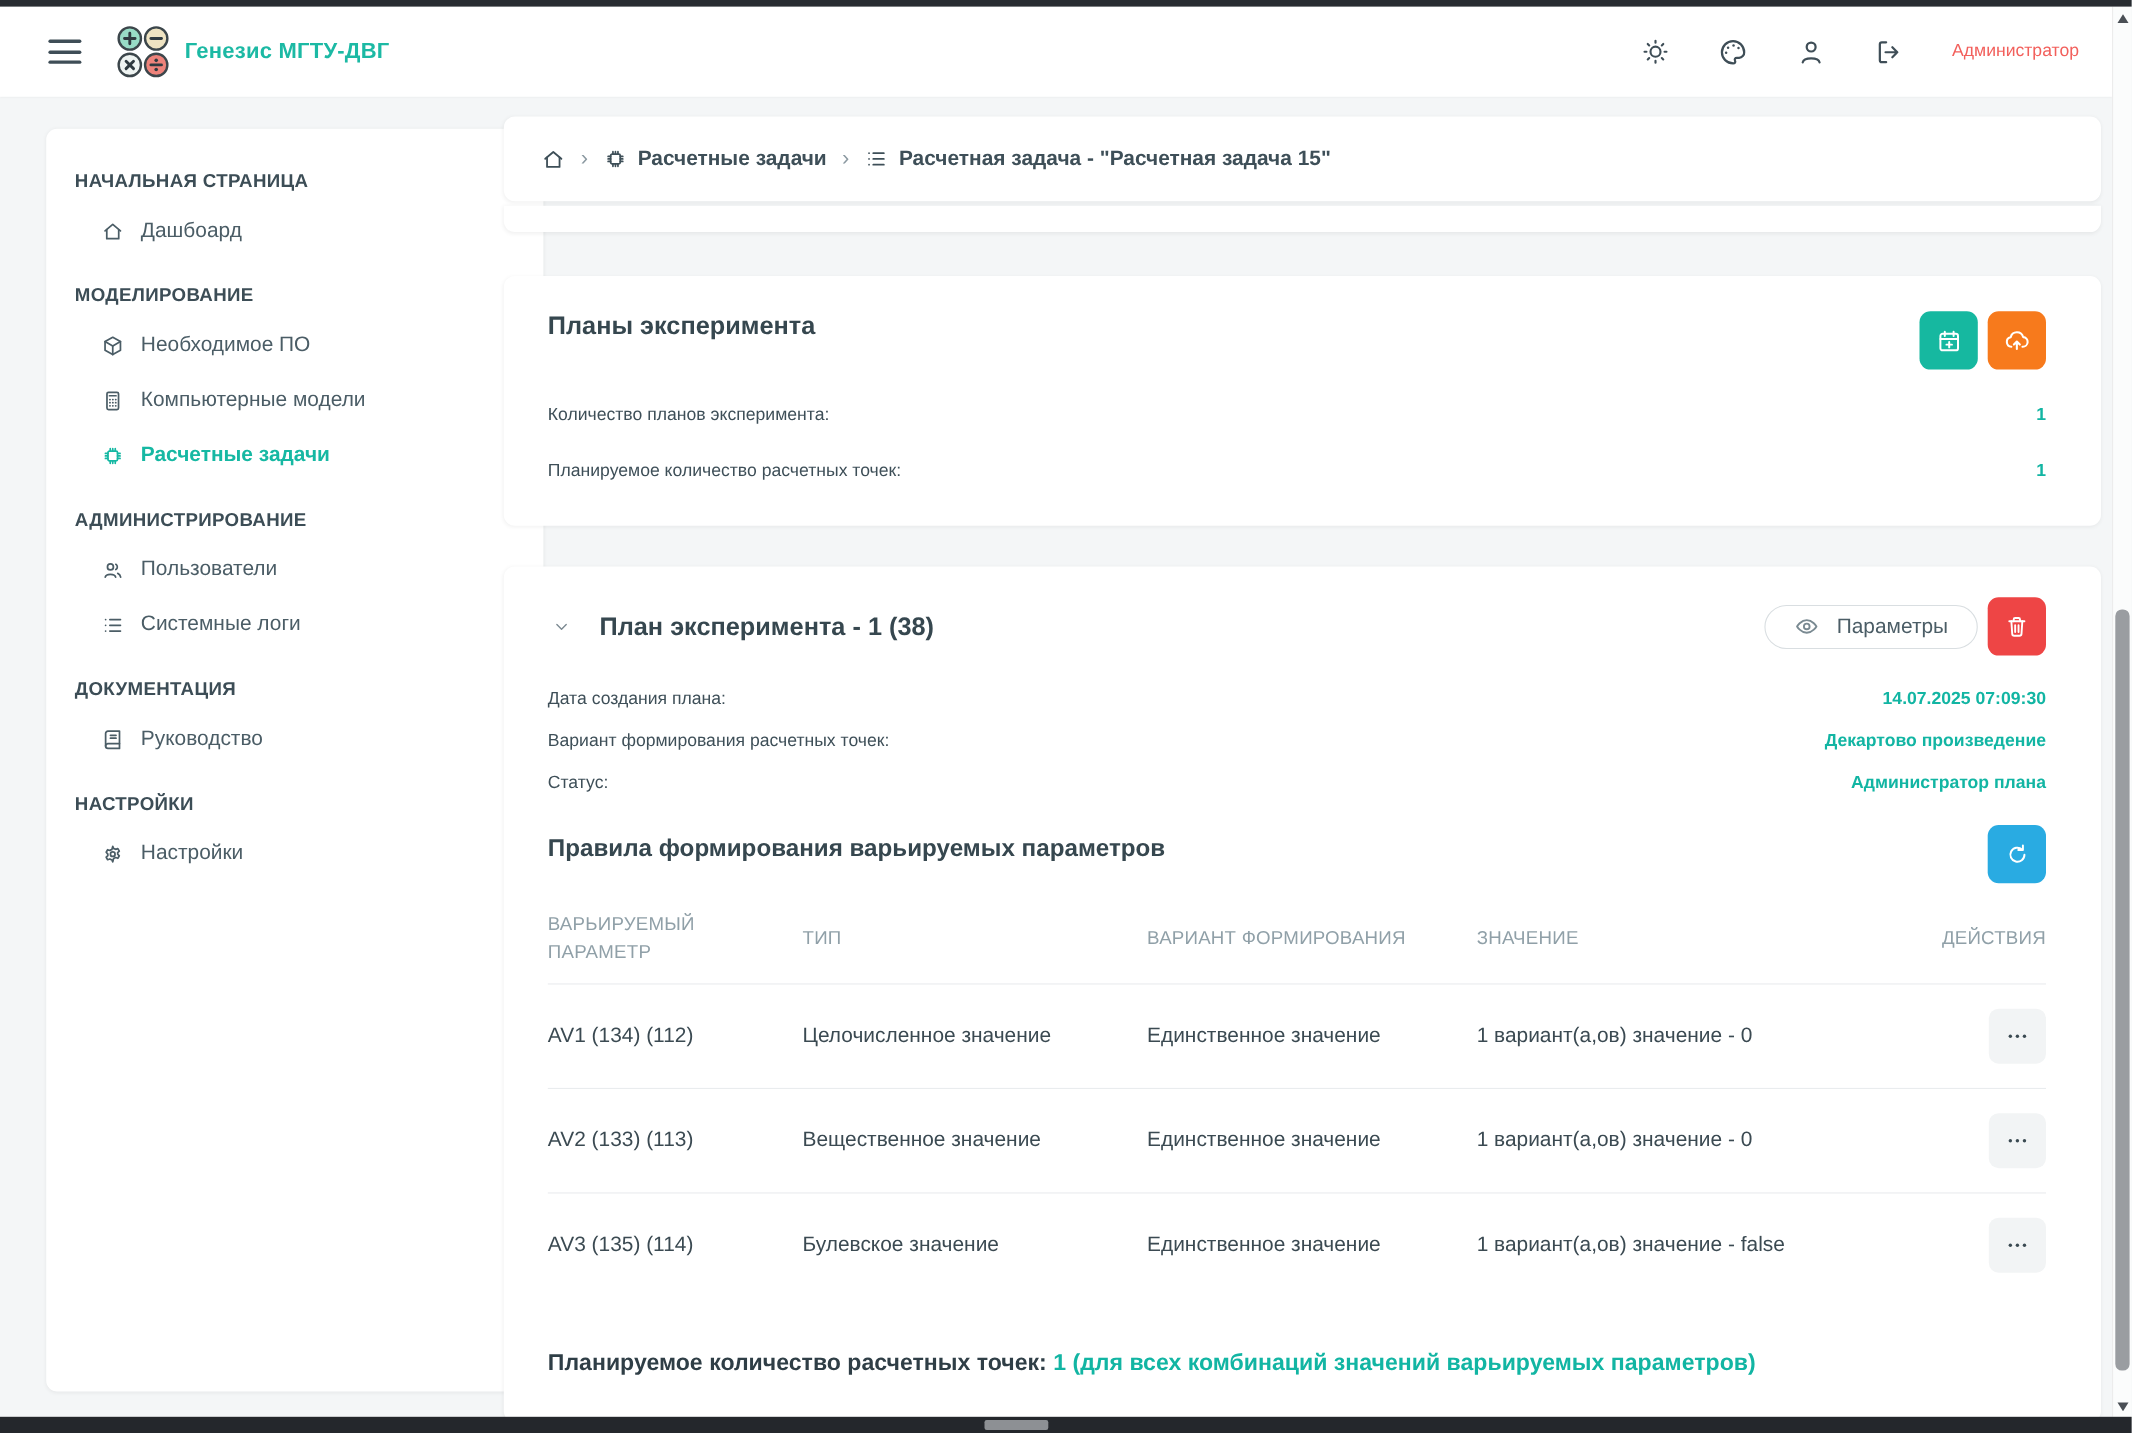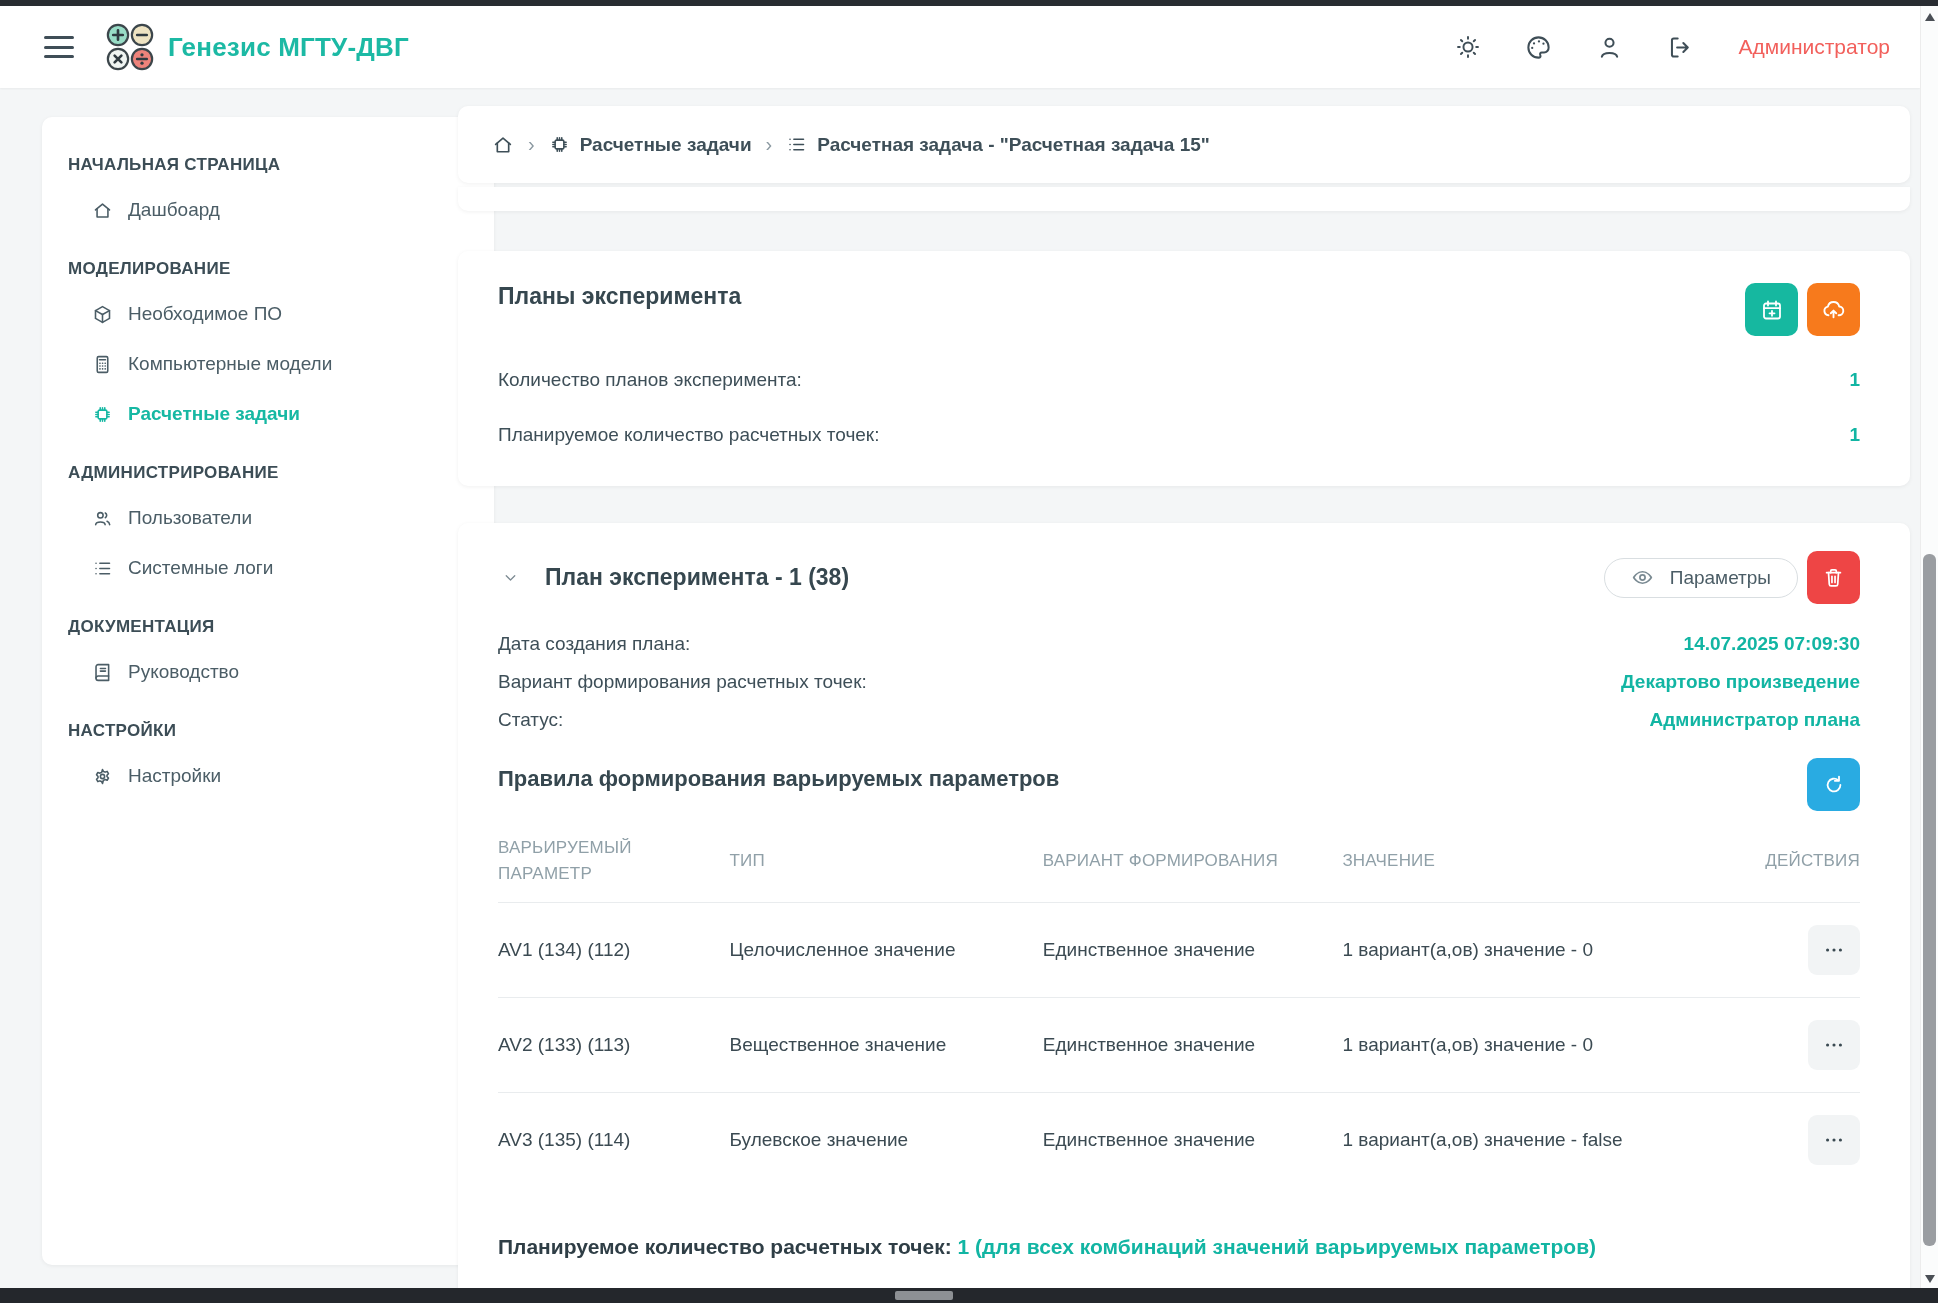--- a/index.html
+++ b/index.html
@@ -23,24 +23,24 @@
 
   
   .app-header {
     position:absolute; top:6px; left:0; width:1920px; height:82px;
     background:#fff; display:flex; align-items:center; padding:0 30px 0 44px;
     box-shadow:0 1px 2px rgba(0,0,0,.05); z-index:10;
   }
   .hamburger { width:30px; height:22px; display:flex; flex-direction:column; justify-content:space-between; cursor:pointer; }
   .hamburger i { display:block; height:3px; background:#3f4e57; border-radius:2px; }
   .logo-badge { margin-left:32px; }
-  .app-title { margin-left:14px; font-size:26px; font-weight:bold; color:#1cb9a4; letter-spacing:.2px; }
+  .app-title { margin-left:14px; font-size:20px; font-weight:bold; color:#1cb9a4; letter-spacing:.2px; }
   .header-right { margin-left:auto; display:flex; align-items:center; gap:44px; }
   .hdr-ico { color:#3f4e57; cursor:pointer; }
-  .admin-label { font-size:21px; color:#f2605c; cursor:pointer; }
+  .admin-label { font-size:16px; color:#f2605c; cursor:pointer; }
 
   
   .sidebar {
     position:absolute; left:42px; top:117px; width:452px; height:1148px;
     background:#fff; border-radius:10px; box-shadow:0 1px 4px rgba(0,0,0,.06);
     padding:32px 18px 20px 24px;
   }
   .sb-section-header { font-size:17px; font-weight:bold; color:#3c4d56; letter-spacing:.3px; margin:24px 0 10px 2px; }
   .sb-section-header:first-child { margin-top:6px; }
   .sb-item { display:flex; align-items:center; gap:15px; padding:14px 8px 14px 26px; font-size:19px; color:#4b5d66; cursor:pointer; border-radius:8px; }
@@ -59,21 +59,21 @@
 
   .plans-card { margin-top:40px; padding:32px 50px 40px 40px; }
   .card-title { font-size:23px; font-weight:bold; color:#36474f; }
   .plans-head { display:flex; align-items:flex-start; }
   .plans-actions { margin-left:auto; display:flex; gap:9px; }
   .sq-btn { width:53px; height:53px; border:none; border-radius:10px; display:flex; align-items:center; justify-content:center; color:#fff; cursor:pointer; }
   .sq-btn.teal { background:#16b8a0; }
   .sq-btn.orange { background:#f77a1c; }
   .sq-btn.red { background:#ee4545; }
   .sq-btn.blue { background:#29abe2; }
-  .kv-row { display:flex; align-items:baseline; font-size:19px; }
+  .kv-row { display:flex; align-items:baseline; font-size:16px; }
   .plans-card .kv-row { margin-top:33px; }
   .kv-label { color:#3e4f58; }
   .kv-value { margin-left:auto; color:#12b5a3; font-weight:bold; }
 
   .plan-card { margin-top:37px; padding:28px 50px 42px 40px; }
   .plan-head { display:flex; align-items:center; }
   .chev-btn { background:none; border:none; color:#7c8a92; cursor:pointer; padding:4px; margin-right:22px; }
   .plan-title { font-size:23px; font-weight:bold; color:#36474f; }
   .plan-actions { margin-left:auto; display:flex; gap:9px; align-items:center; }
   .params-btn { height:40px; padding:0 26px; border:1px solid #d9dee1; border-radius:26px; background:#fff;

